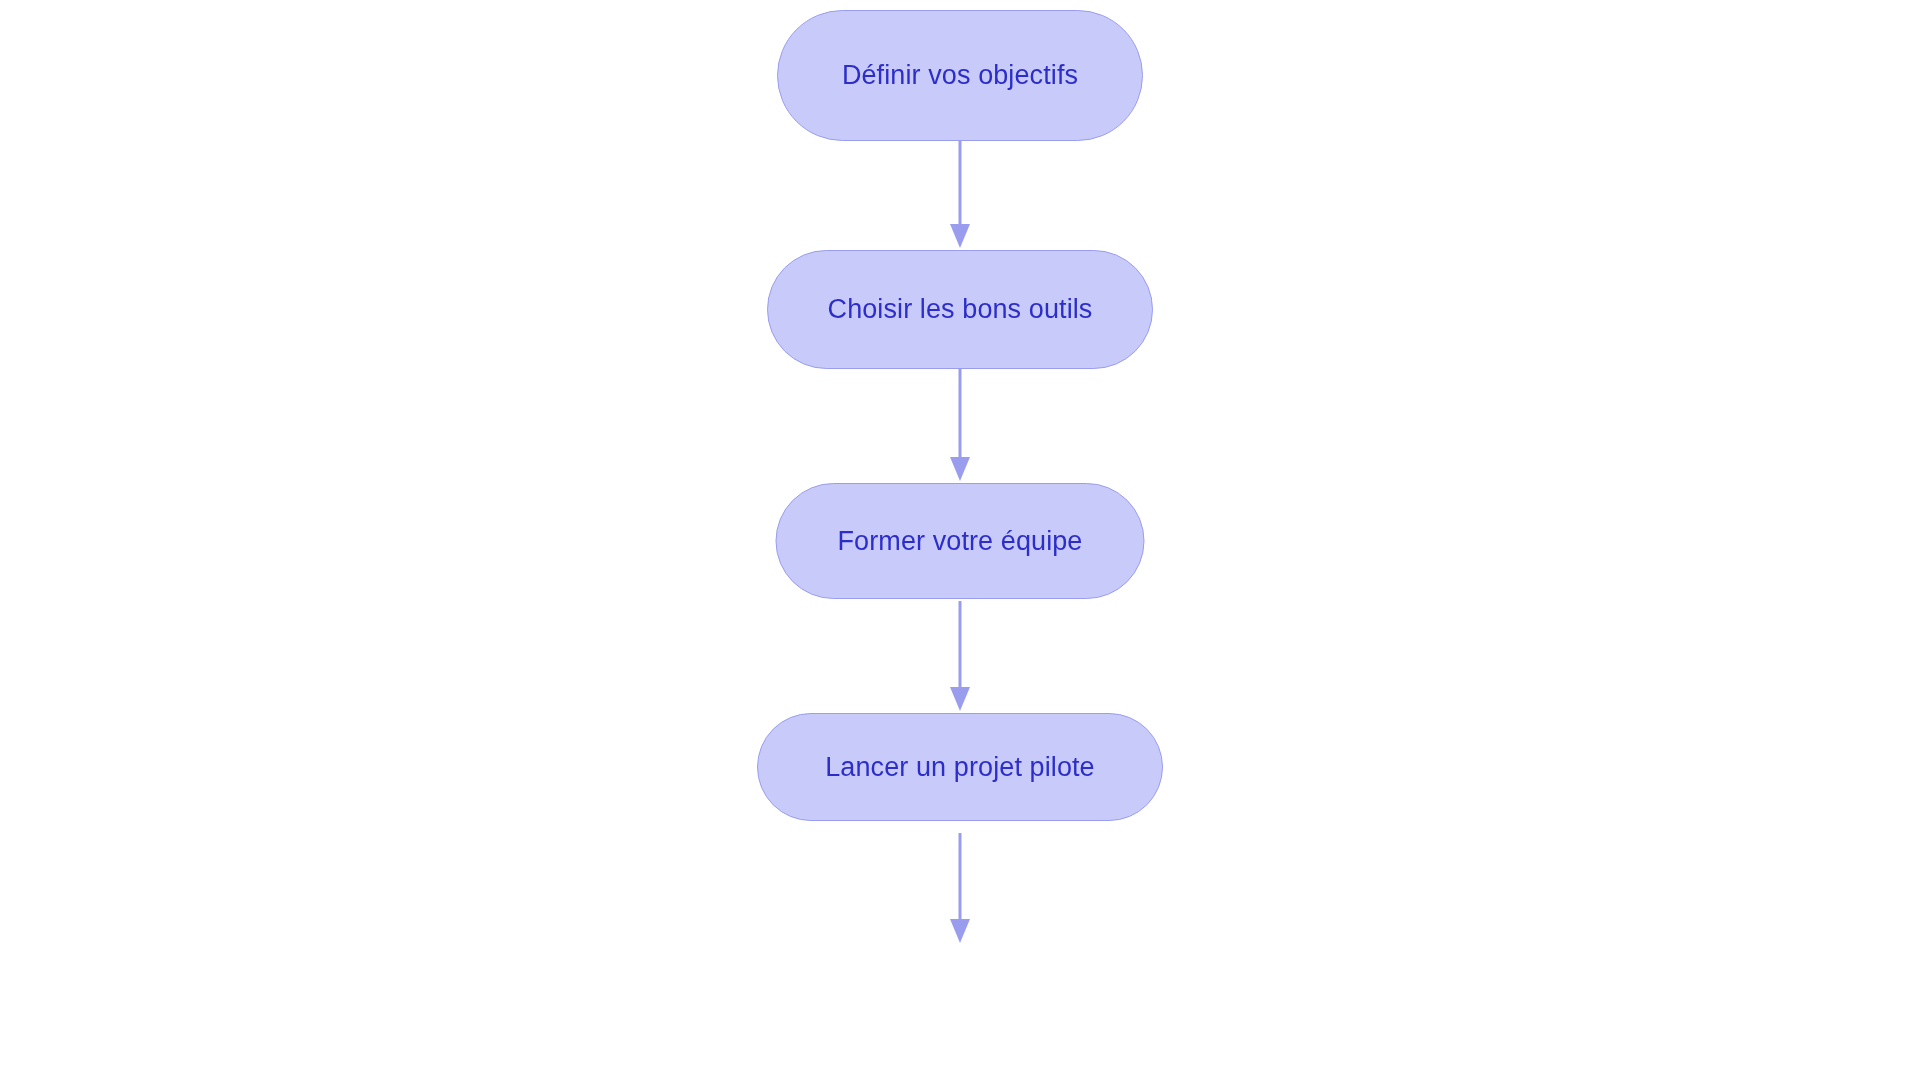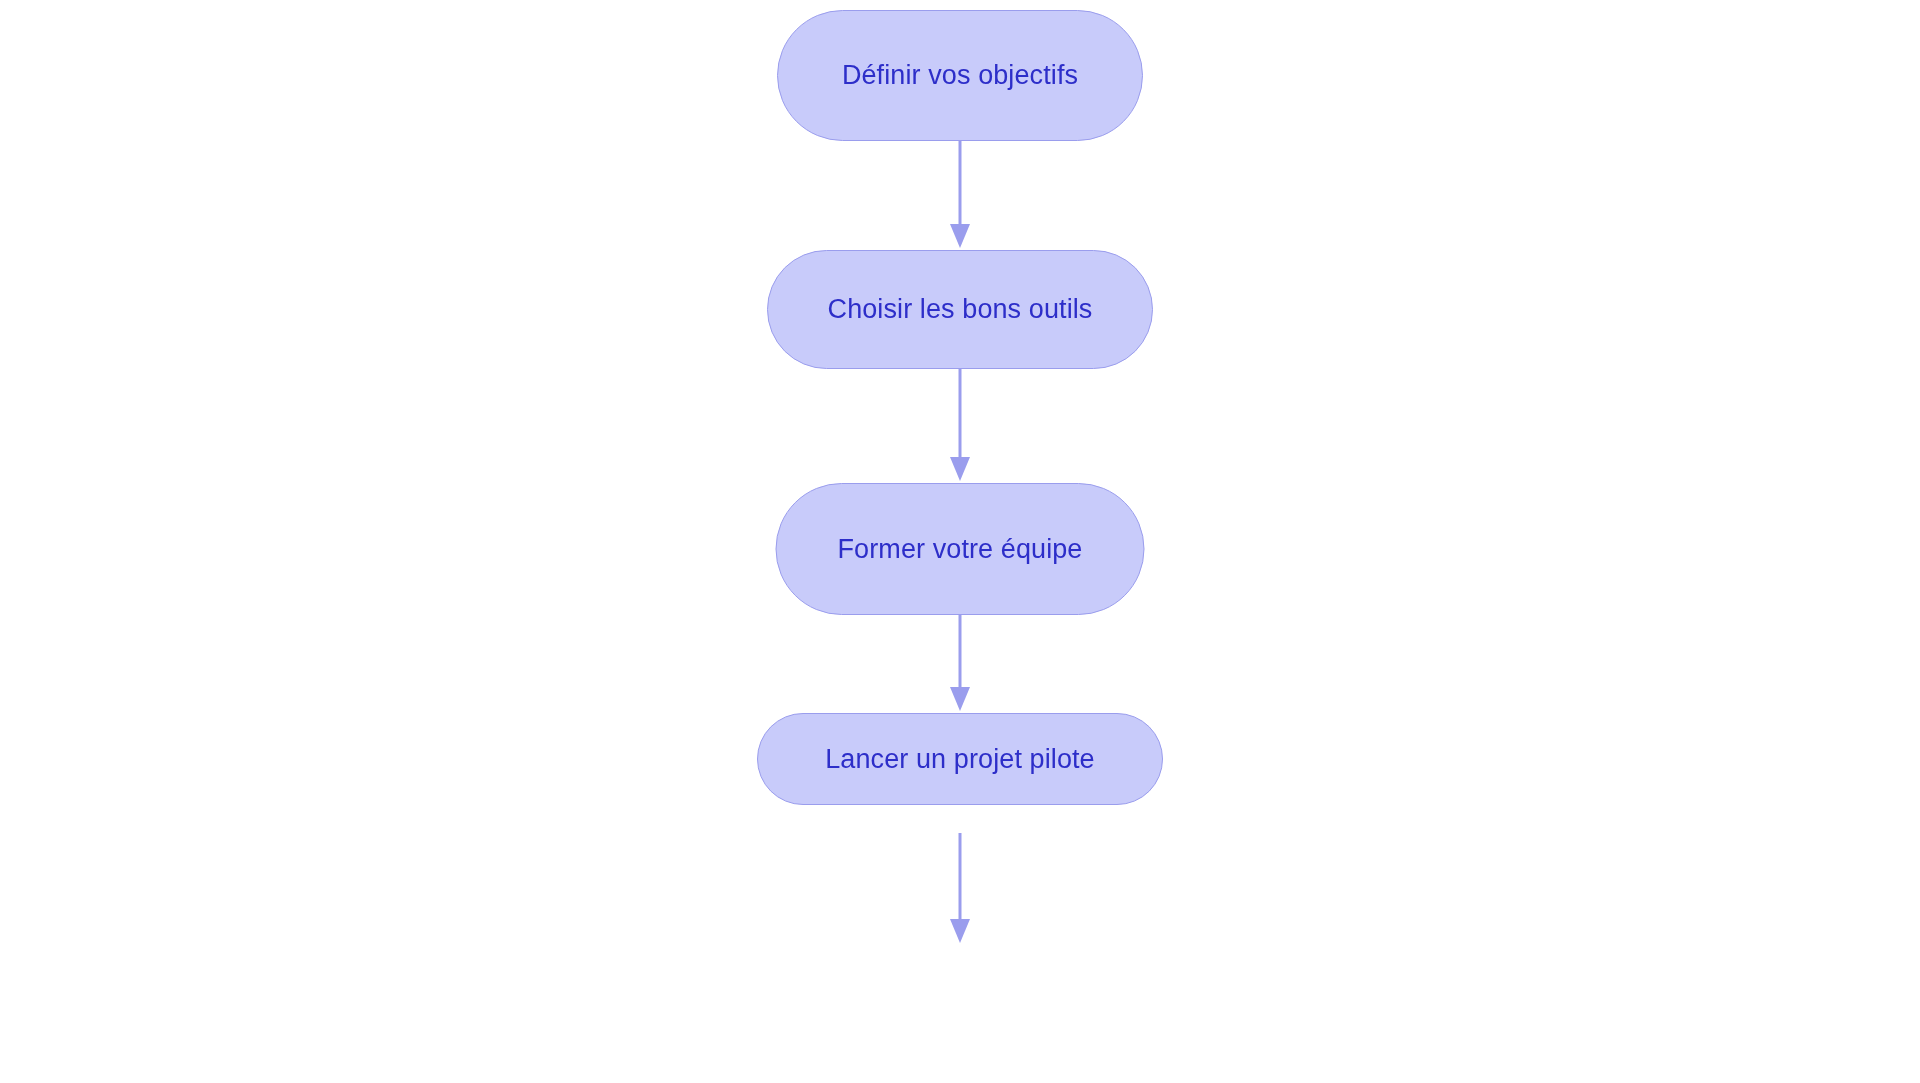--- a/index.html
+++ b/index.html
@@ -78,22 +78,22 @@
   </svg>
 
   <div class="flow-node" style="left:960px; top:10px; width:366px; height:131px;">
     <span class="flow-node-label">Définir vos objectifs</span>
   </div>
 
   <div class="flow-node" style="left:960px; top:250px; width:386px; height:119px;">
     <span class="flow-node-label">Choisir les bons outils</span>
   </div>
 
-  <div class="flow-node" style="left:960px; top:483px; width:369px; height:132px;">
+  <div class="flow-node" style="left:960px; top:483px; width:369px; height:116px;">
     <span class="flow-node-label">Former votre équipe</span>
   </div>
 
-  <div class="flow-node" style="left:960px; top:713px; width:406px; height:92px;">
+  <div class="flow-node" style="left:960px; top:713px; width:406px; height:108px;">
     <span class="flow-node-label">Lancer un projet pilote</span>
   </div>
 
 
 </div>
 
 </body></html>

